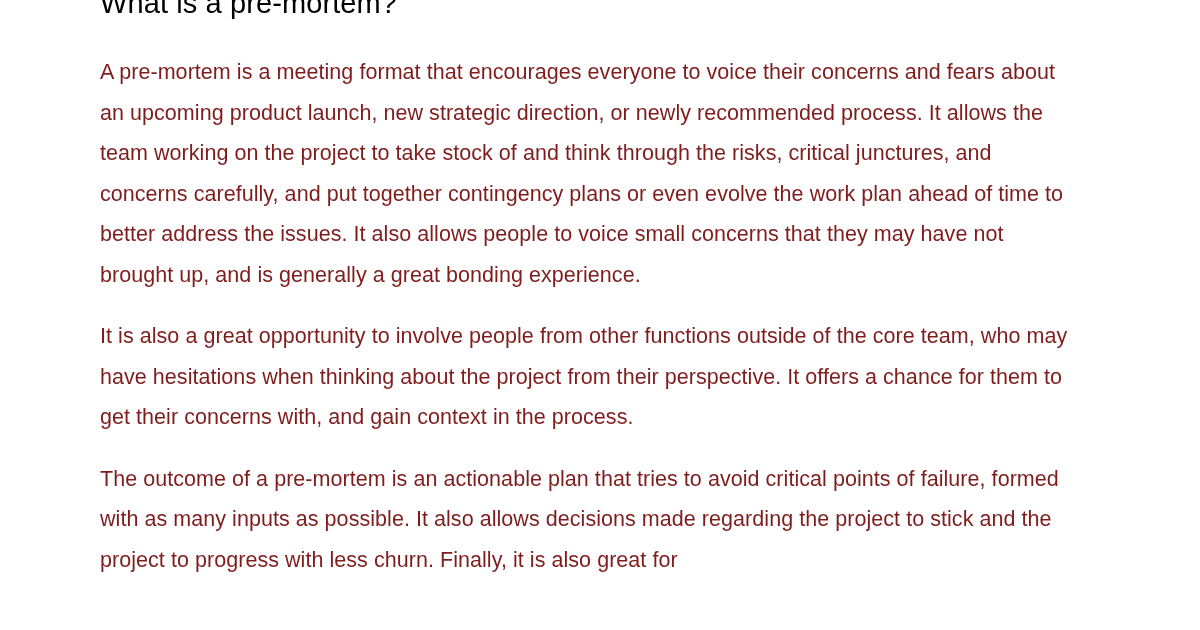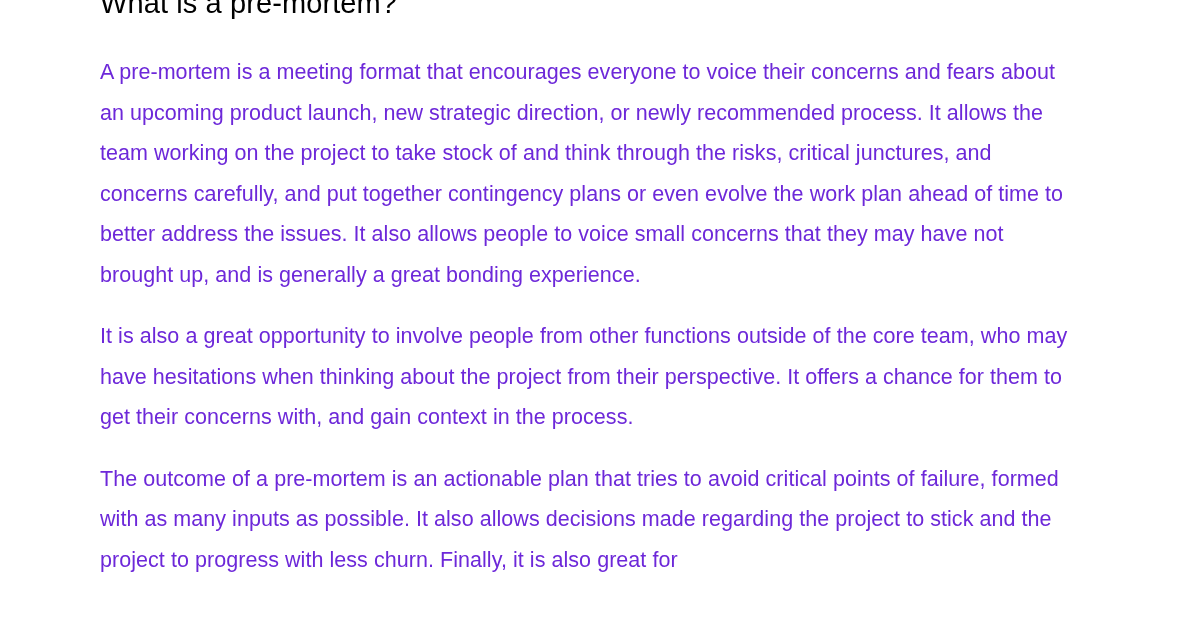--- a/index.html
+++ b/index.html
@@ -32,21 +32,21 @@
     font-weight: 400;
     line-height: 42px;
     color: #000000;
     margin: 0 0 0 0;
     letter-spacing: 0.1px;
     white-space: nowrap;
   }
   .doc-para {
     font-size: 21.5px;
     line-height: 40.5px;
-    color: #6d28d9;
+    color: #7f1d1d;
     margin: 0;
     padding-top: 21px;
     text-align: left;
     letter-spacing: 0.05px;
   }
   .doc-para.first {
     padding-top: 28px;
   }
 </style>
 </head>

